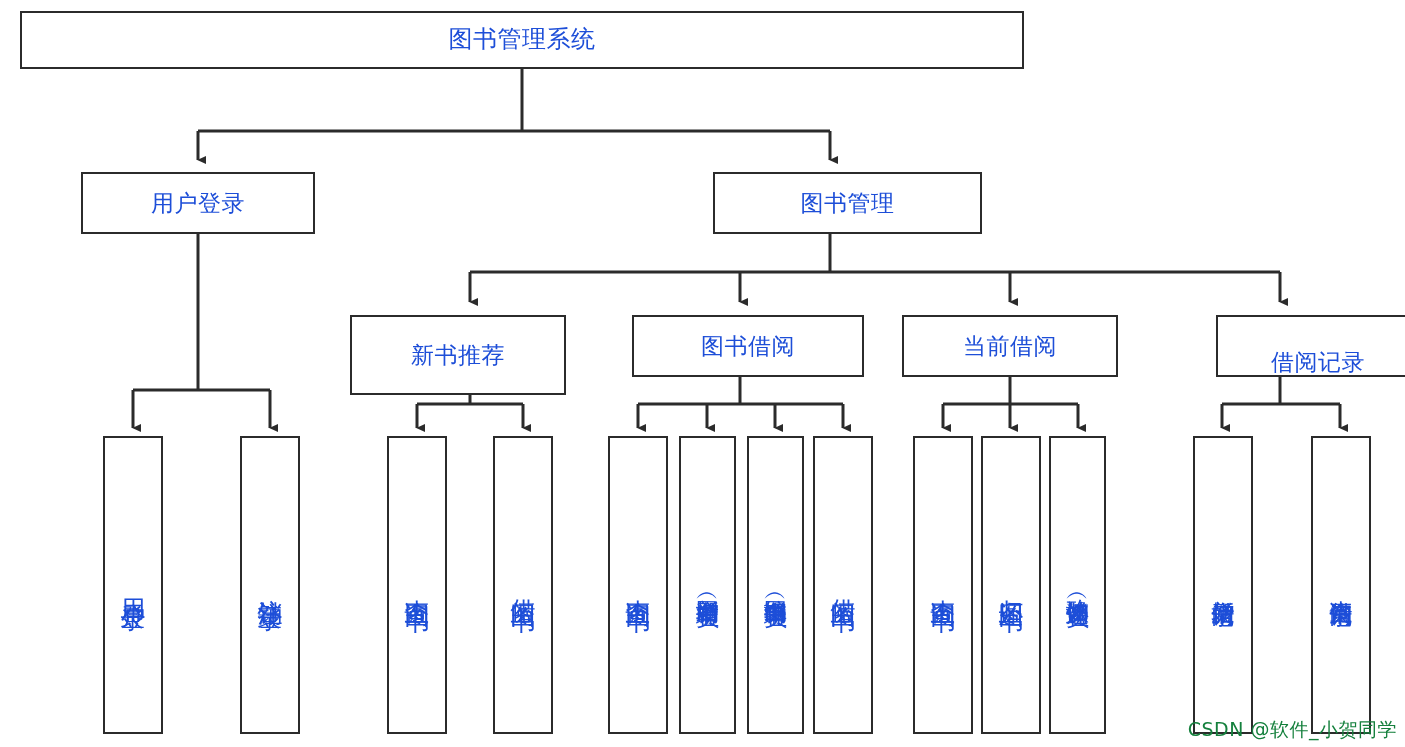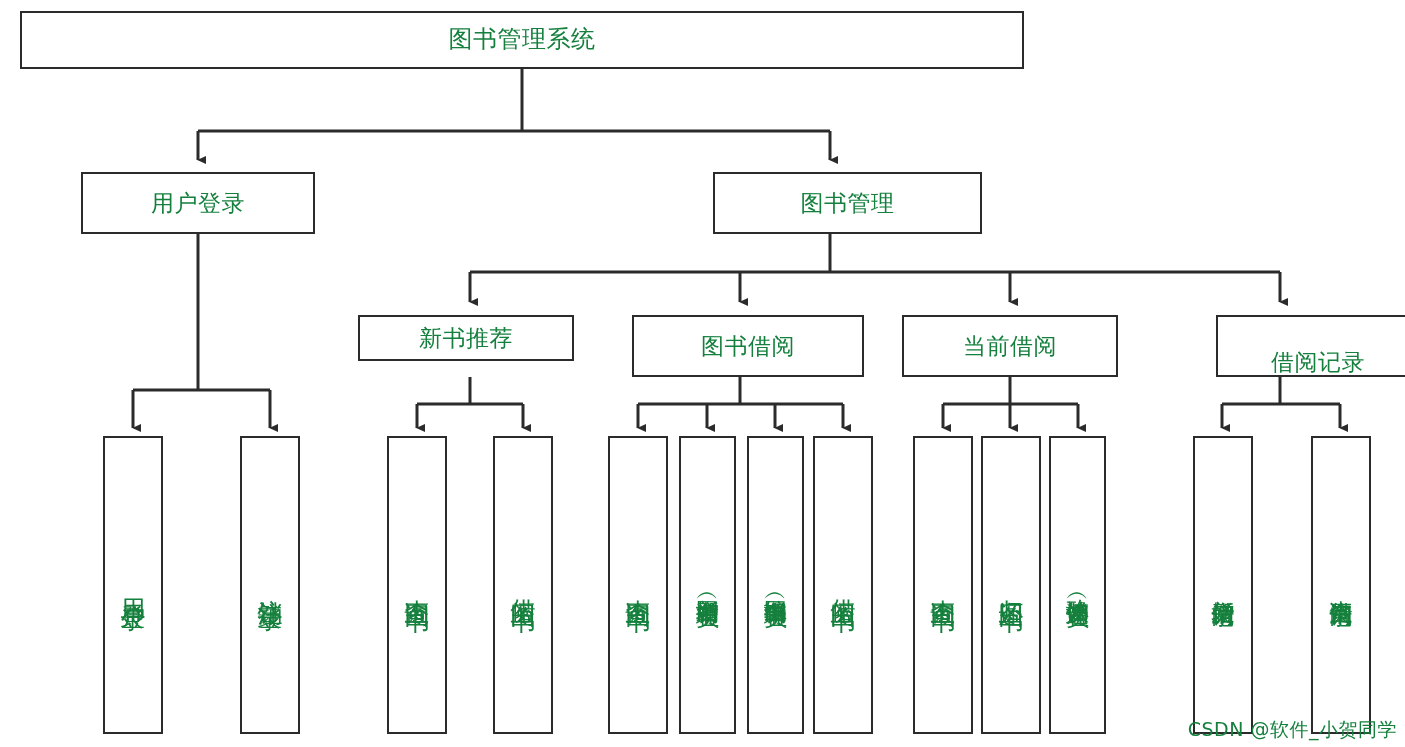--- a/index.html
+++ b/index.html
@@ -27,21 +27,21 @@
     pointer-events: none;
   }
   .node {
     position: absolute;
     box-sizing: border-box;
     background: #ffffff;
     border: 2.5px solid #2b2b2b;
     display: flex;
     align-items: center;
     justify-content: center;
-    color: #15803d;
+    color: #1d4ed8;
   }
   .node .node-label {
     display: block;
     text-align: center;
     line-height: 1.15;
     white-space: nowrap;
   }
   
   .node.horiz .node-label {
     font-size: 23px;
@@ -138,21 +138,21 @@
     <span class="node-label">图书管理系统</span>
   </div>
 
   <div class="node horiz" style="left:81px; top:172px; width:234px; height:62px;">
     <span class="node-label">用户登录</span>
   </div>
   <div class="node horiz" style="left:713px; top:172px; width:269px; height:62px;">
     <span class="node-label">图书管理</span>
   </div>
 
-  <div class="node horiz" style="left:358px; top:315px; width:216px; height:46px;">
+  <div class="node horiz" style="left:350px; top:315px; width:216px; height:80px;">
     <span class="node-label">新书推荐</span>
   </div>
   <div class="node horiz" style="left:632px; top:315px; width:232px; height:62px;">
     <span class="node-label">图书借阅</span>
   </div>
   <div class="node horiz" style="left:902px; top:315px; width:216px; height:62px;align-items:center;">
     <span class="node-label">当前借阅</span>
   </div>
   <div class="node horiz" style="left:1216px; top:315px; width:204px; height:62px;align-items:flex-end;">
     <span class="node-label">借阅记录</span>

